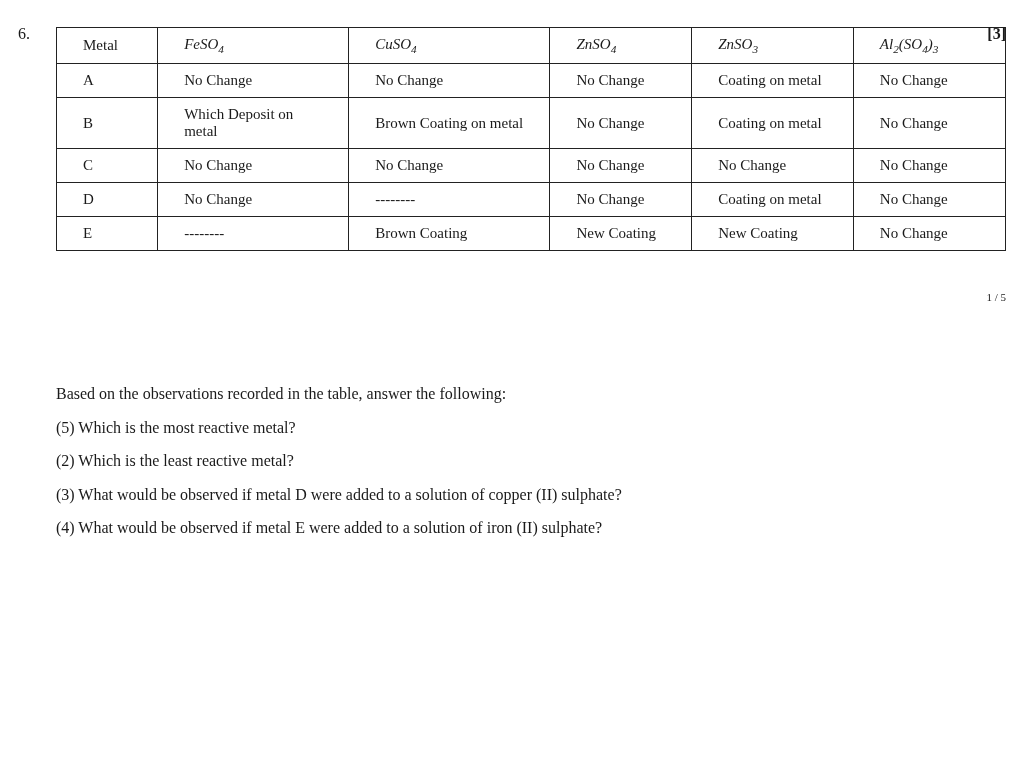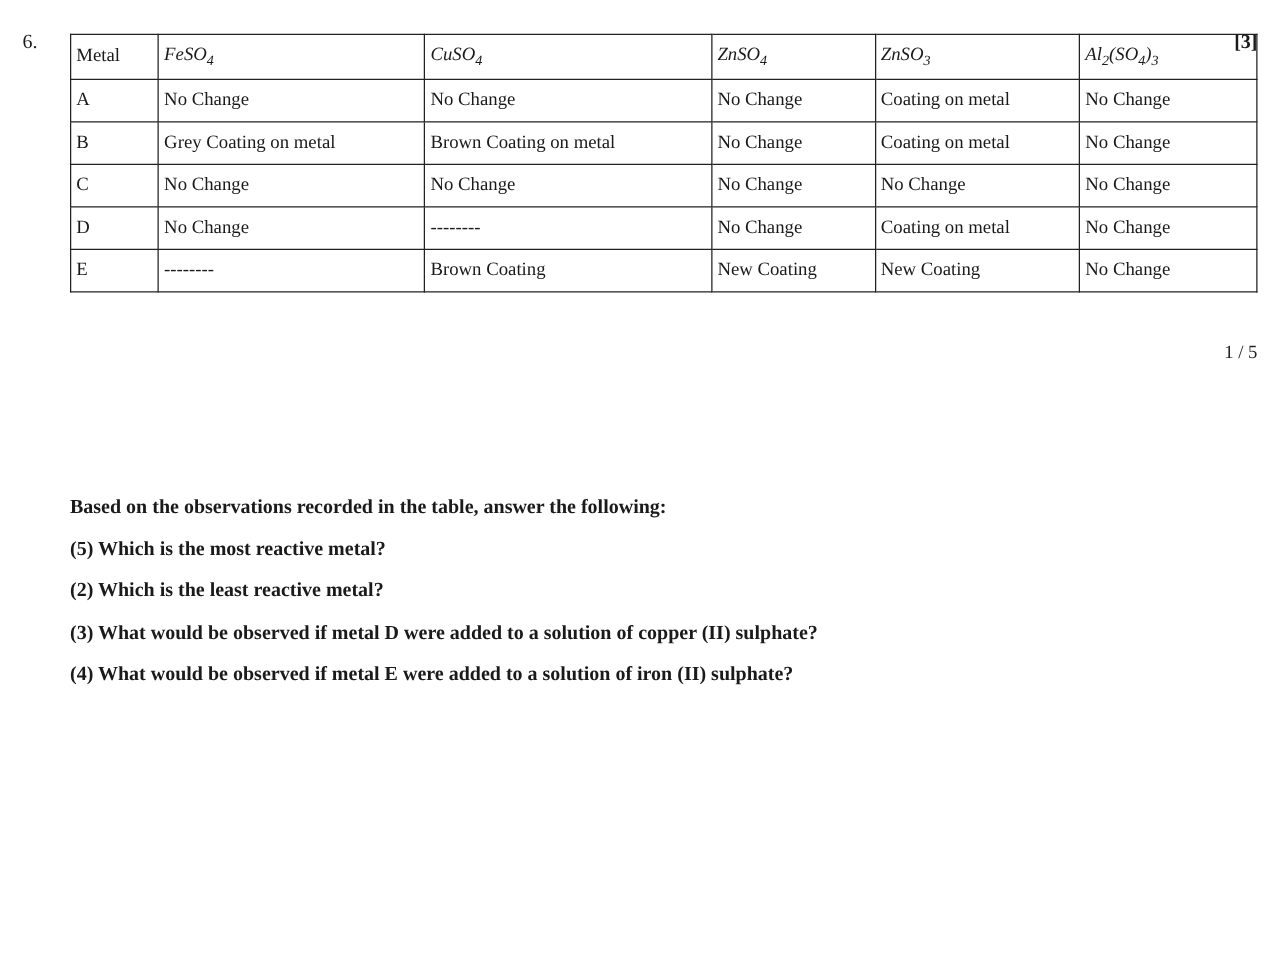--- a/index.html
+++ b/index.html
@@ -36,45 +36,44 @@
       line-height: 1.9;
       margin-bottom: 6px;
     }
     table {
       border-collapse: collapse;
       width: 100%;
       margin-top: 2px;
     }
     th, td {
       border: 1.5px solid #222;
-      padding: 8px 4px;
+      padding: 8px 26px;
       text-align: left;
       vertical-align: middle;
       font-size: 15px;
       font-family: 'Times New Roman', Times, serif;
     }
     .col-metal { width: 55px; }
     .col1 { width: 185px; }
     .col2 { width: 200px; }
     .col3 { width: 110px; }
     .col4 { width: 140px; }
     .col5 { width: 120px; }
     .formula { font-style: italic; }
     .sub { font-size: 0.75em; vertical-align: sub; }
     .page-num {
       text-align: right;
       margin-top: 40px;
-      font-size: 15px;
+      font-size: 11px;
       padding-right: 0;
       color: #222;
     }
     .follow-up {
-      margin-top: 102px;
+      margin-top: 78px;
       margin-left: 38px;
-      font-weight: bold;
     }
     .follow-up p {
       margin: 8px 0;
       line-height: 1.6;
     }
     .cut { color: #222; }
   </style>
 </head>
 <body>
 
@@ -106,21 +105,21 @@
       <tr>
         <td>A</td>
         <td>No Change</td>
         <td>No Change</td>
         <td>No Change</td>
         <td>Coating on metal</td>
         <td>No Change</td>
       </tr>
       <tr>
         <td>B</td>
-        <td>Grey Coating on metal</td>
+        <td>Which Deposit on metal</td>
         <td>Brown Coating on metal</td>
         <td>No Change</td>
         <td>Coating on metal</td>
         <td>No Change</td>
       </tr>
       <tr>
         <td>C</td>
         <td>No Change</td>
         <td>No Change</td>
         <td>No Change</td>

